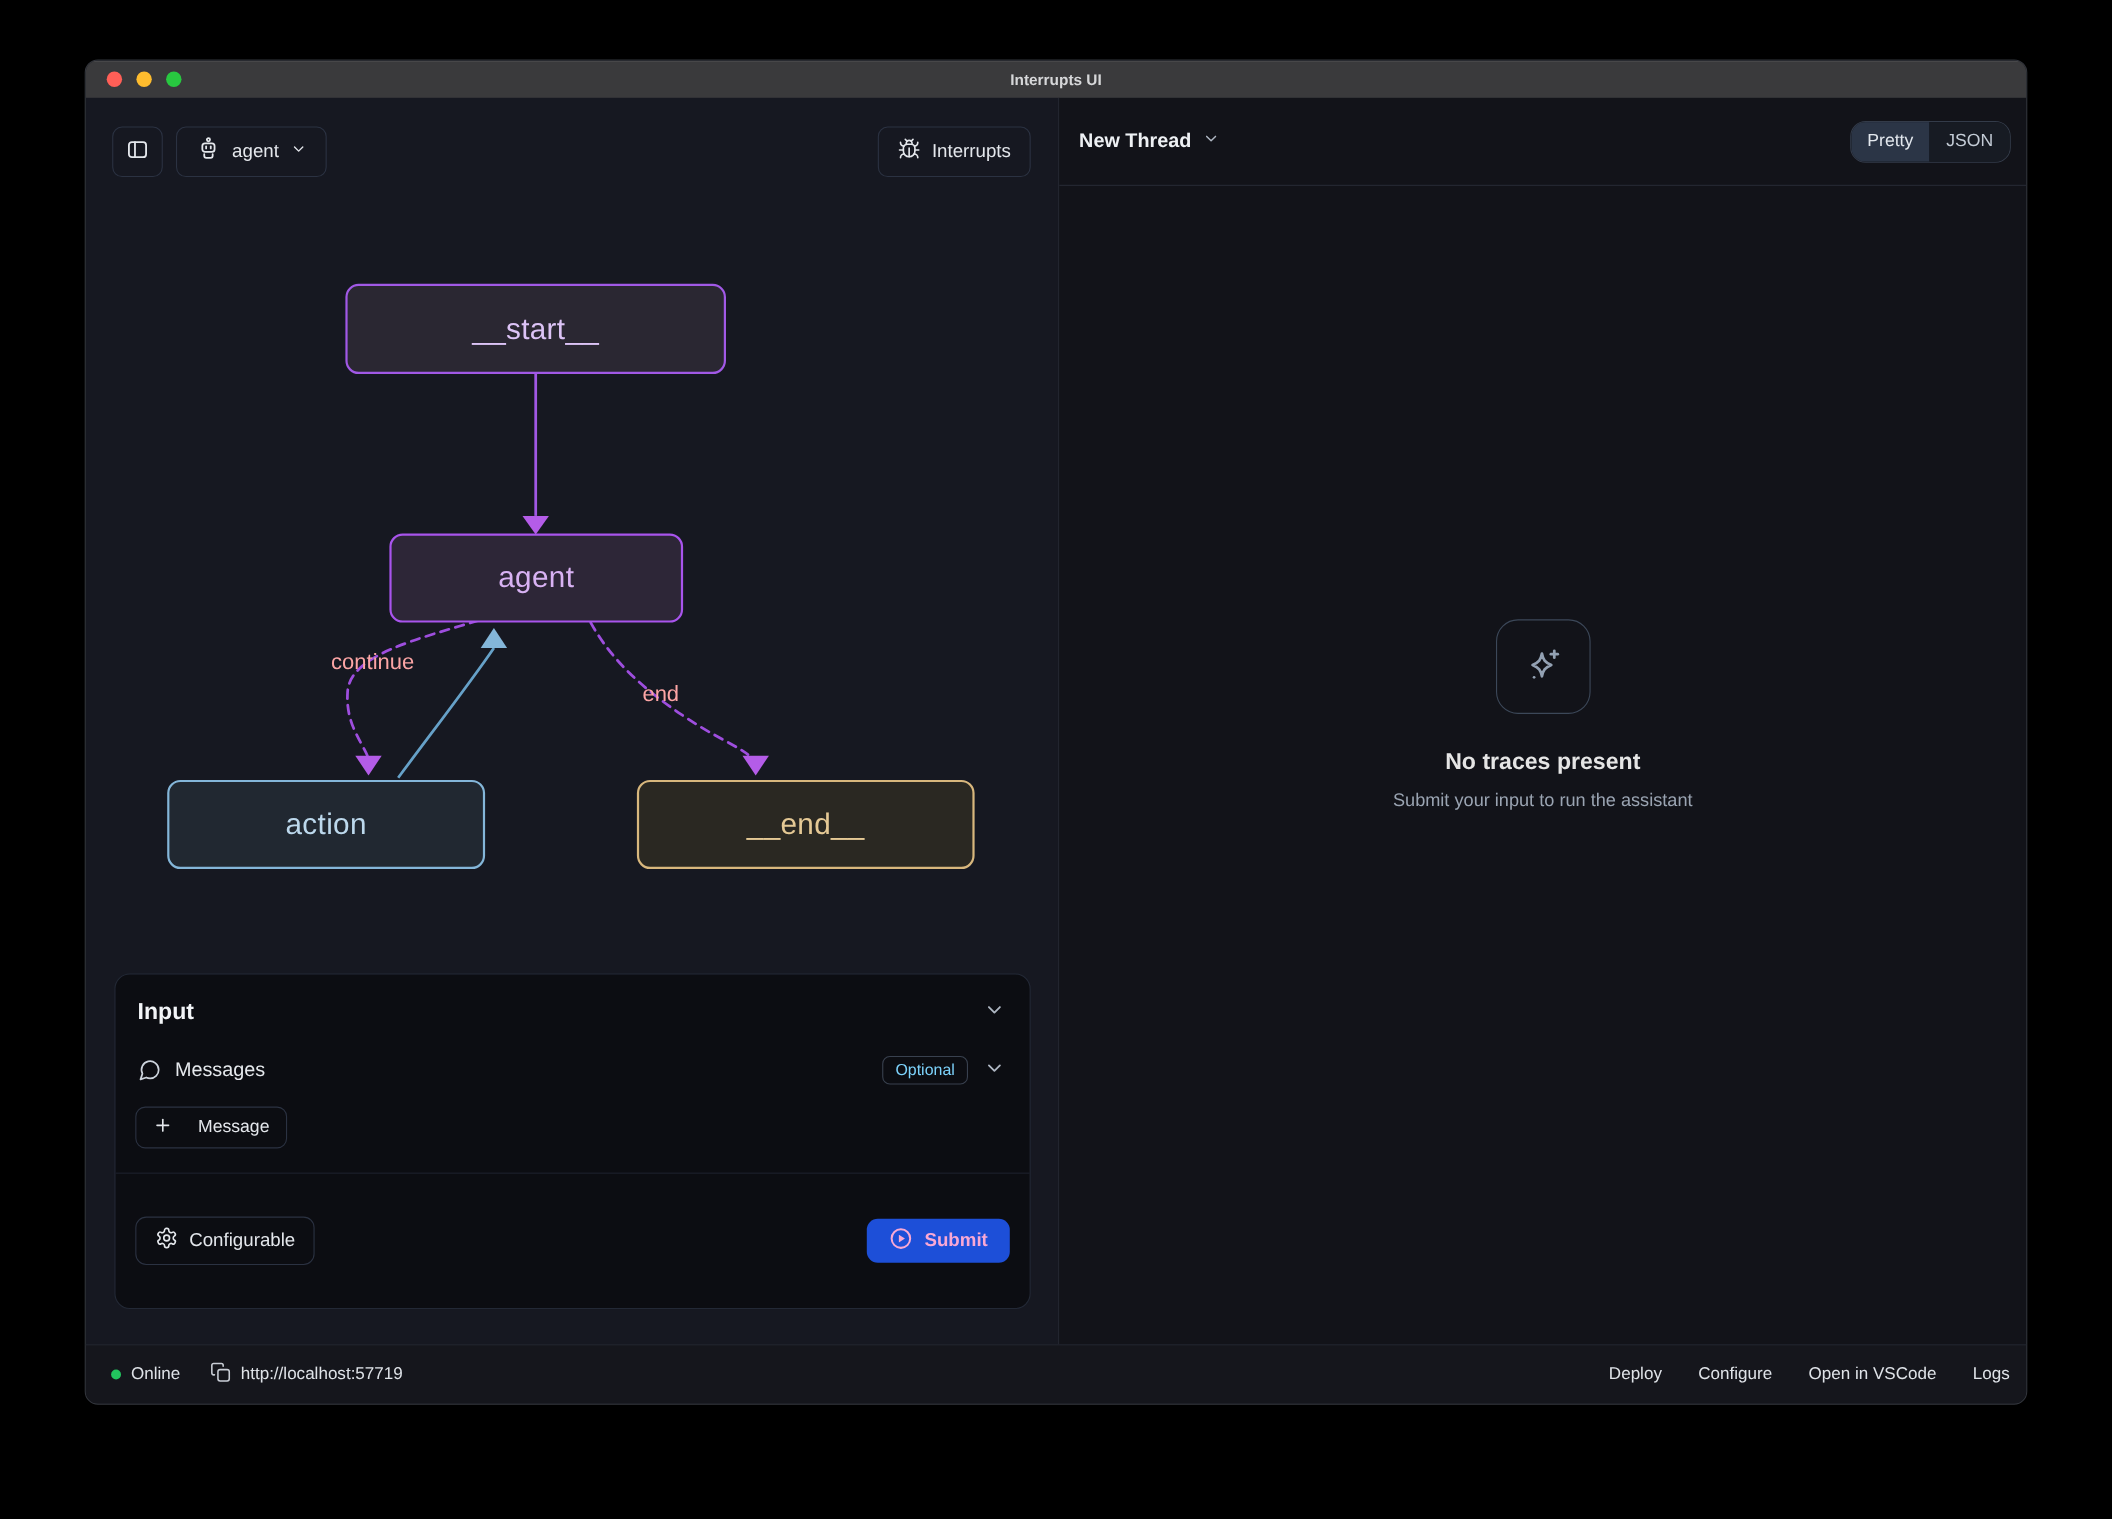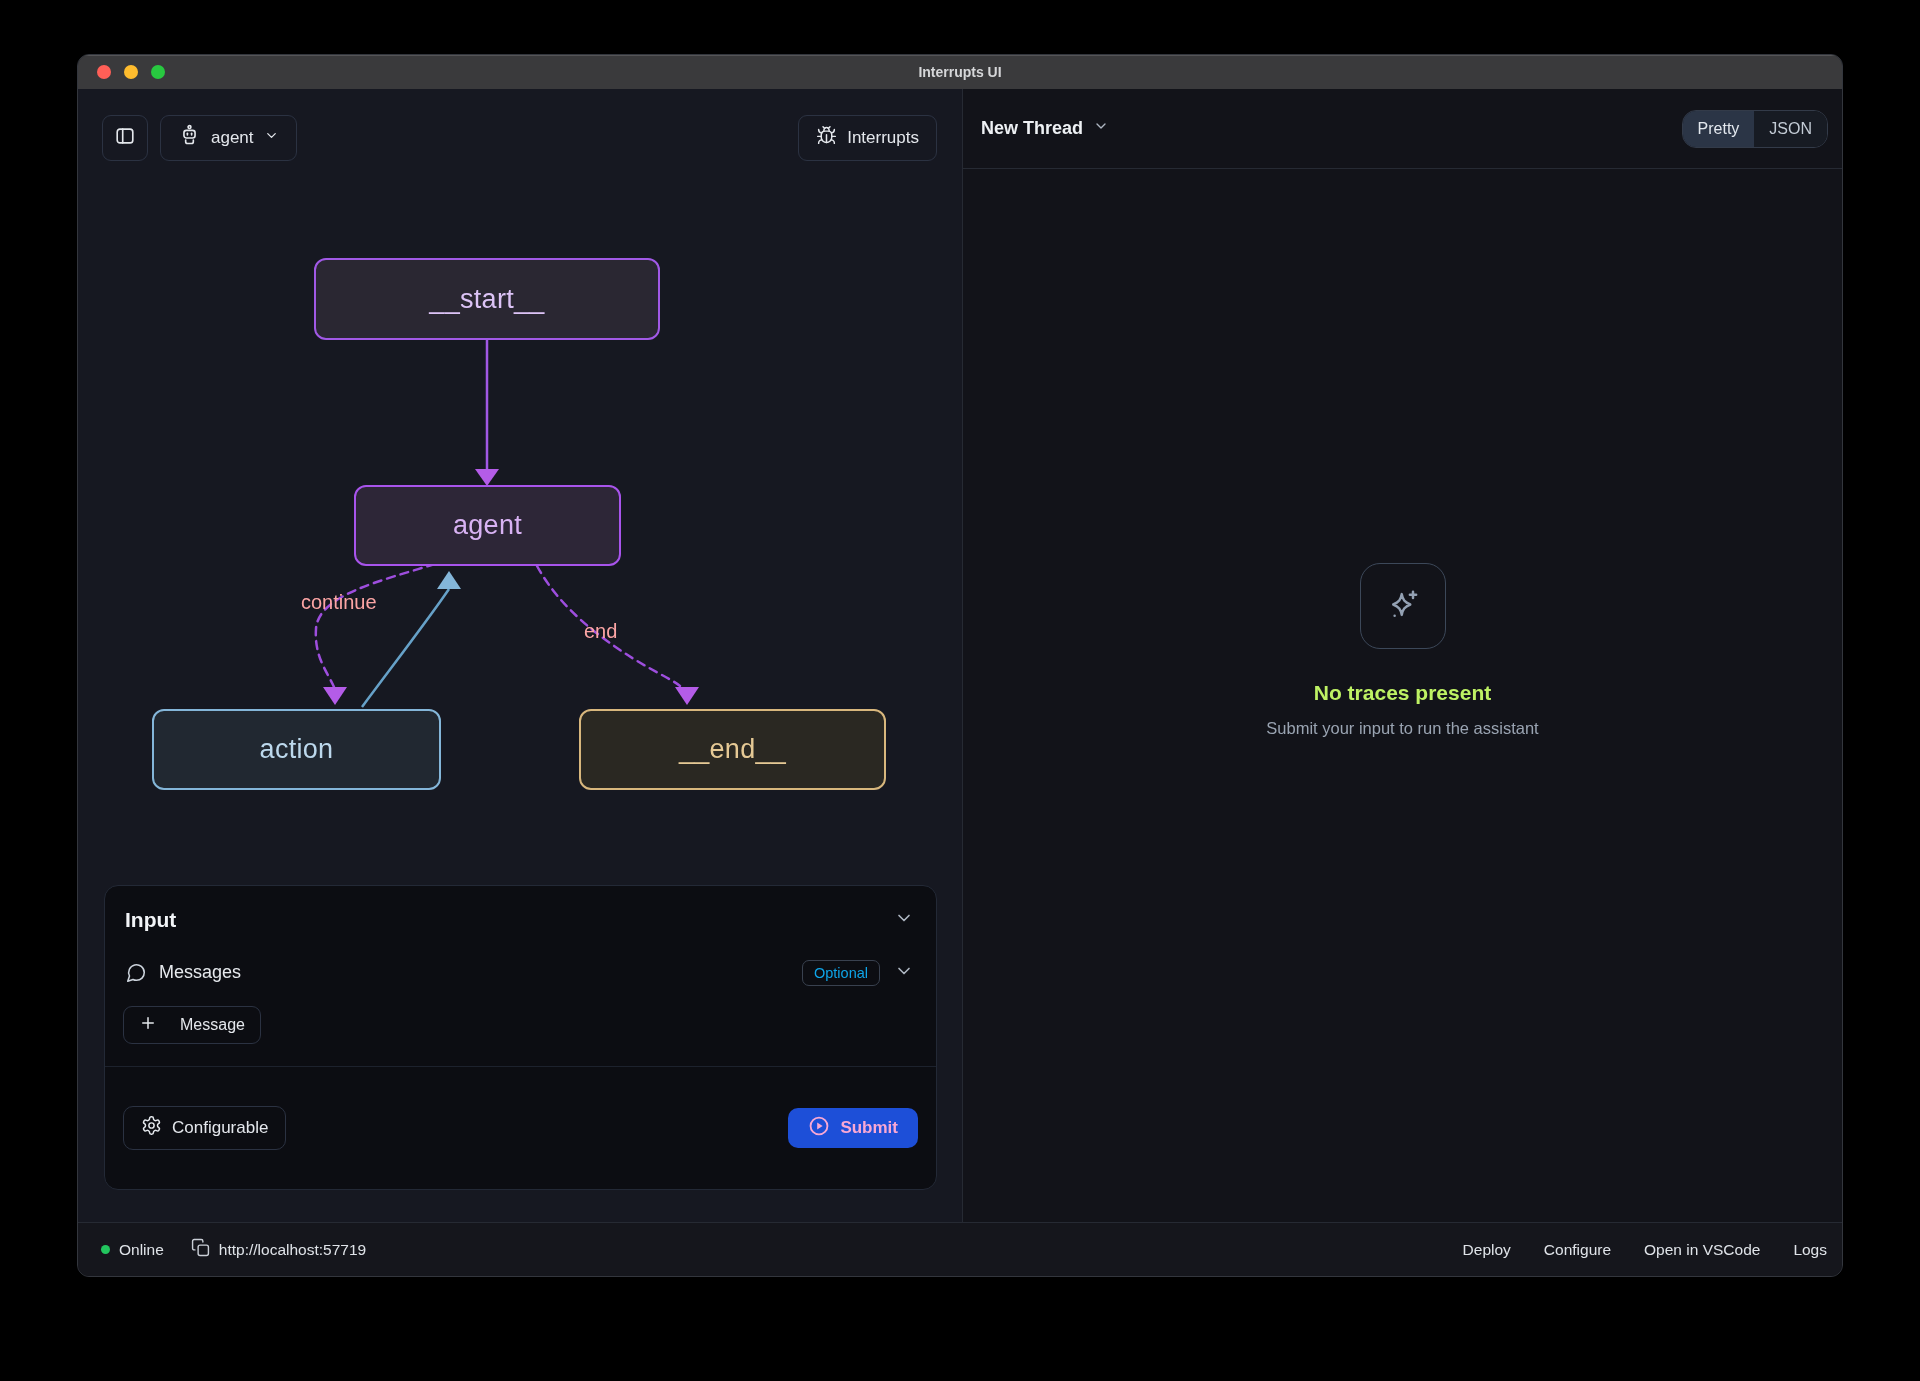--- a/index.html
+++ b/index.html
@@ -37,42 +37,42 @@
   .edge-label { position:absolute; color:#fca5a5; font-size:20px; }
   .edge-label.continue { left:223px; top:502px; }
   .edge-label.end { left:506px; top:531px; }
   
   .input-panel { position:absolute; left:26px; top:796px; width:833px; height:305px; background:#0c0d12;
                  border:1px solid #232936; border-radius:14px; display:flex; flex-direction:column; }
   .ip-header { display:flex; align-items:center; padding:20px 20px 0 20px;justify-content:center; }
   .ip-title { color:#f2f4f7; font-size:21px; font-weight:bold; }
   .chev-btn { background:none; border:none; color:#aeb6c2; cursor:pointer; display:inline-flex; align-items:center; padding:2px; }
   .ip-row { display:flex; align-items:center; gap:12px; padding:0 20px; margin-top:26px; color:#e6e9ed; font-size:18px; }
-  .badge { border:1px solid #39414f; border-radius:7px; padding:4px 11px; font-size:14.5px; color:#0ea5e9;text-align:right; }
+  .badge { border:1px solid #39414f; border-radius:7px; padding:4px 11px; font-size:14.5px; color:#7dd3fc;text-align:right; }
   .msg-icon { display:inline-flex; color:#cdd4dd; }
   .btn.small { height:38px; padding:0 15px; font-size:16px; gap:23px; border-radius:9px; margin:20px 0 0 18px; align-self:flex-start; }
   .ip-divider { height:1px; background:#1d222d; margin-top:22px; }
   .ip-footer { flex:1 1 auto; display:flex; align-items:center; padding:0 18px; }
   .btn.config { height:44px; font-size:17px; border-radius:10px; }
   .submit-btn { display:inline-flex; align-items:center; gap:10px; height:40px; padding:0 20px; background:#1d4fd8;
                 border:none; border-radius:10px; color:#f9a8d4; font-size:17px; font-weight:bold; font-family:inherit; cursor:pointer; }
   
   .rp-header { flex:0 0 80px; display:flex; align-items:center; padding:0 14px 0 18px; border-bottom:1px solid #262a33; }
   .thread-select { display:inline-flex; align-items:center; gap:10px; background:none; border:none; color:#eef1f4;
                    font-size:18px; font-weight:bold; font-family:inherit; cursor:pointer; }
   .thread-select svg { color:#aeb6c2; }
   .segmented { display:flex; border:1px solid #333b49; border-radius:14px; overflow:hidden; height:38px; }
   .seg { display:flex; align-items:center; padding:0 15px; font-size:16px; font-family:inherit; border:none; cursor:pointer;
          background:#171b23; color:#c3cbd5; }
   .seg.active { background:#2b3546; color:#e3e8ee; }
   .rp-content { position:relative; flex:1 1 auto; }
   .empty { position:absolute; left:0; right:0; top:394px; display:flex; flex-direction:column; align-items:center; }
   .empty-icon-box { width:86px; height:86px; border:1.5px solid #3c4859; border-radius:20px; display:flex;
                     align-items:center; justify-content:center; color:#93a1b3; }
-  .empty-title { margin-top:32px; color:#bef264; font-size:21px; font-weight:bold; }
+  .empty-title { margin-top:32px; color:#e5e5e5; font-size:21px; font-weight:bold; }
   .empty-sub { margin-top:14px; color:#9aa4b2; font-size:16.5px; }
   
   .statusbar { flex:0 0 54px; display:flex; align-items:center; background:#15161c; border-top:1px solid #262a33;
                padding:0 15px 0 23px; color:#dfe3e8; font-size:15.5px; }
   .dot { width:9px; height:9px; border-radius:50%; background:#22c55e; margin-right:9px; }
   .url-btn { display:inline-flex; align-items:center; gap:9px; margin-left:27px; background:none; border:none;
              color:#dfe3e8; font-size:15.5px; font-family:inherit; cursor:pointer; }
   .url-btn svg { color:#c9ced6; }
   .statusbar a { color:#dfe3e8; text-decoration:none; margin-left:33px; cursor:pointer; }
 </style>

